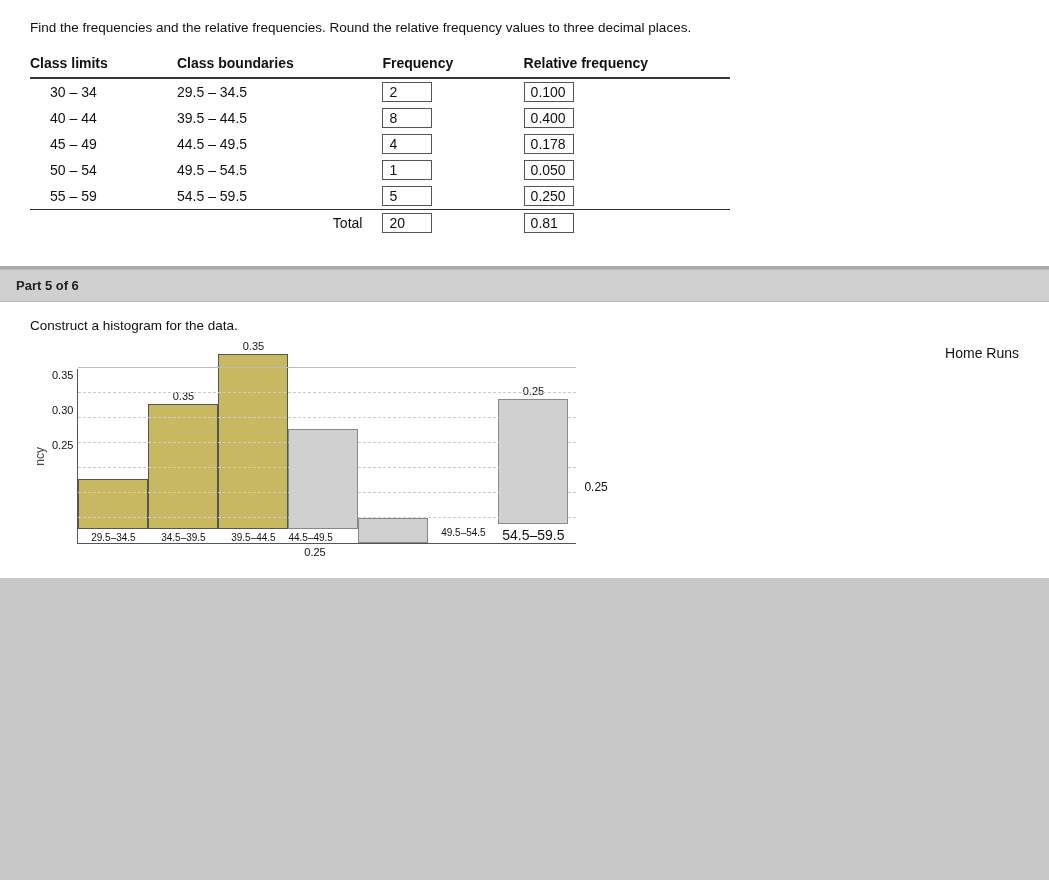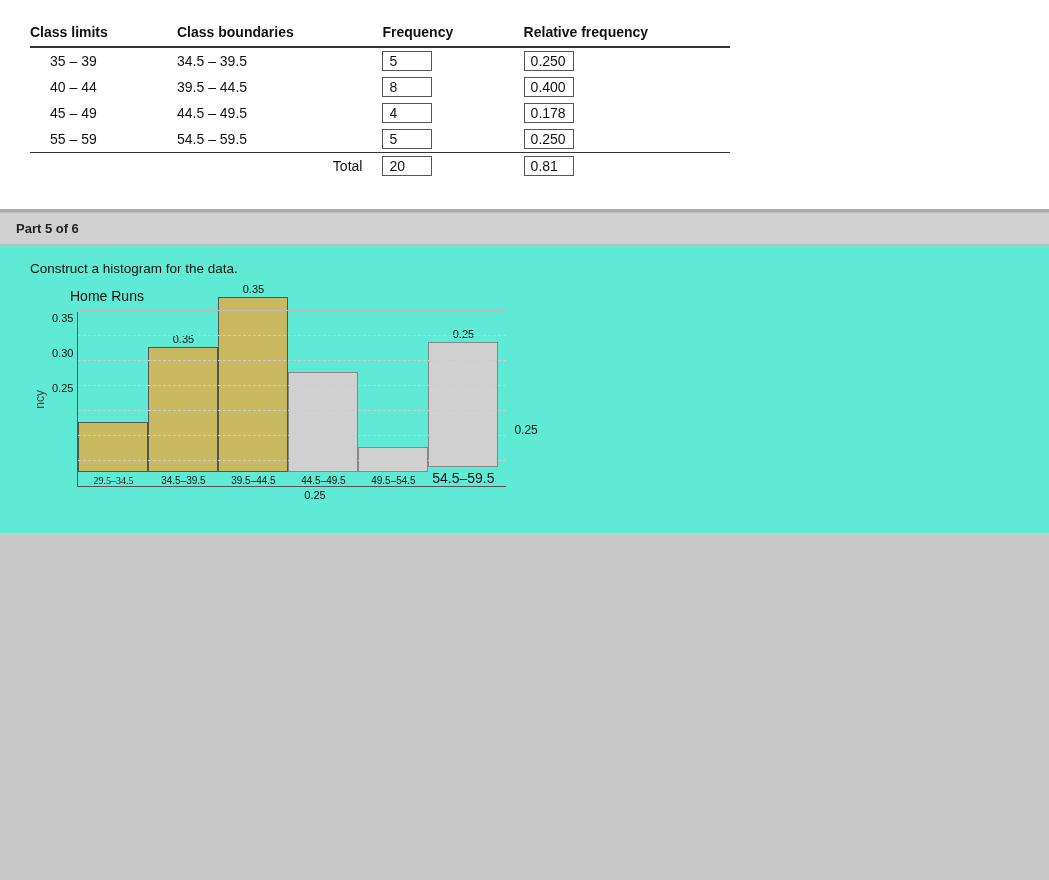--- a/index.html
+++ b/index.html
@@ -76,70 +76,77 @@
       background: #d0d0d0;
       padding: 8px 16px;
       font-size: 13px;
       font-weight: bold;
       color: #222;
       border-top: 1px solid #bbb;
       border-bottom: 1px solid #bbb;
     }
 
     .bottom-section {
-      background: #5eead4;
-      padding: 16px 30px 32px 30px;
+      background: #ffffff;
+      padding: 16px 30px 20px 30px;
     }
 
     .histogram-instruction {
       font-size: 13.5px;
       margin-bottom: 12px;
       color: #111;
     }
 
     .histogram-title {
-      text-align: left;
+      text-align: right;
       font-size: 14px;
       font-weight: normal;
       margin-bottom: 8px;
       margin-left: 40px;
     }
   </style>
 </head>
 <body>
 
 <div class="top-section">
+  <p class="instruction">Find the frequencies and the relative frequencies. Round the relative frequency values to three decimal places.</p>
 
   <table class="freq-table">
     <thead>
       <tr>
         <th>Class limits</th>
         <th>Class boundaries</th>
         <th>Frequency</th>
         <th>Relative frequency</th>
       </tr>
     </thead>
     <tbody>
       <tr>
-        <td>35 – 39</td>
-        <td>34.5 – 39.5</td>
-        <td><span class="input-cell">5</span></td>
-        <td><span class="input-cell">0.250</span></td>
+        <td>30 – 34</td>
+        <td>29.5 – 34.5</td>
+        <td><span class="input-cell">2</span></td>
+        <td><span class="input-cell">0.100</span></td>
       </tr>
       <tr>
         <td>40 – 44</td>
         <td>39.5 – 44.5</td>
         <td><span class="input-cell">8</span></td>
         <td><span class="input-cell">0.400</span></td>
       </tr>
       <tr>
         <td>45 – 49</td>
         <td>44.5 – 49.5</td>
         <td><span class="input-cell">4</span></td>
         <td><span class="input-cell">0.178</span></td>
+      </tr>
+      <tr>
+        <td>50 – 54</td>
+        <td>49.5 – 54.5</td>
+        <td><span class="input-cell">1</span></td>
+        <td><span class="input-cell">0.050</span></td>
       </tr>
       <tr>
         <td>55 – 59</td>
         <td>54.5 – 59.5</td>
         <td><span class="input-cell">5</span></td>
         <td><span class="input-cell">0.250</span></td>
       </tr>
     </tbody>
     <tfoot>
       <tr>
@@ -185,42 +192,42 @@
         <div style="position:absolute; left:0; right:0; bottom:150px; border-top:1px dashed #ccc;"></div>
         <div style="position:absolute; left:0; right:0; bottom:125px; border-top:1px dashed #ccc;"></div>
         <div style="position:absolute; left:0; right:0; bottom:100px; border-top:1px dashed #ccc;"></div>
         <div style="position:absolute; left:0; right:0; bottom:75px; border-top:1px dashed #ccc;"></div>
         <div style="position:absolute; left:0; right:0; bottom:50px; border-top:1px dashed #ccc;"></div>
         <div style="position:absolute; left:0; right:0; bottom:25px; border-top:1px dashed #ccc;"></div>
 
         <div style="display:flex;flex-direction:column;align-items:center;">
           <span style="font-size:11px; margin-bottom:2px;"></span>
           <div style="width:70px; height:50px; background:#c8b860; border:1px solid #555;"></div>
-          <span style="font-size:10px; margin-top:3px; text-align:center; width:70px;font-family:Liberation Serif, serif;">29.5–34.5</span>
+          <span style="font-size:10px; margin-top:3px; text-align:center; width:70px;">29.5–34.5</span>
         </div>
 
         <div style="display:flex;flex-direction:column;align-items:center;">
           <span style="font-size:11px; margin-bottom:2px;">0.35</span>
           <div style="width:70px; height:125px; background:#c8b860; border:1px solid #555;"></div>
           <span style="font-size:10px; margin-top:3px; text-align:center; width:70px;">34.5–39.5</span>
         </div>
 
         <div style="display:flex;flex-direction:column;align-items:center;">
           <span style="font-size:11px; margin-bottom:2px;">0.35</span>
           <div style="width:70px; height:175px; background:#c8b860; border:1px solid #555;"></div>
           <span style="font-size:10px; margin-top:3px; text-align:center; width:70px;">39.5–44.5</span>
         </div>
 
         <div style="display:flex;flex-direction:column;align-items:center;">
           <span style="font-size:11px; margin-bottom:2px;"></span>
           <div style="width:70px; height:100px; background:#d0d0d0; border:1px solid #888;"></div>
-          <span style="font-size:10px; margin-top:3px; text-align:center; width:70px;">44.5–49.5</span>
-        </div>
-
-        <div style="display:flex;flex-direction:column;align-items:center;">
+          <span style="font-size:10px; margin-top:3px; text-align:left; width:70px;">44.5–49.5</span>
+        </div>
+
+        <div style="display:flex;flex-direction:row;align-items:center;">
           <span style="font-size:11px; margin-bottom:2px;"></span>
           <div style="width:70px; height:25px; background:#d0d0d0; border:1px solid #888;"></div>
           <span style="font-size:10px; margin-top:3px; text-align:center; width:70px;">49.5–54.5</span>
         </div>
 
         <div style="display:flex;flex-direction:column;align-items:center;">
           <span style="font-size:11px; margin-bottom:2px;">0.25</span>
           <div style="width:70px; height:125px; background:#d0d0d0; border:1px solid #888;"></div>
           <span style="font-size:14px; margin-top:3px; text-align:center; width:70px;">54.5–59.5</span>
         </div>

